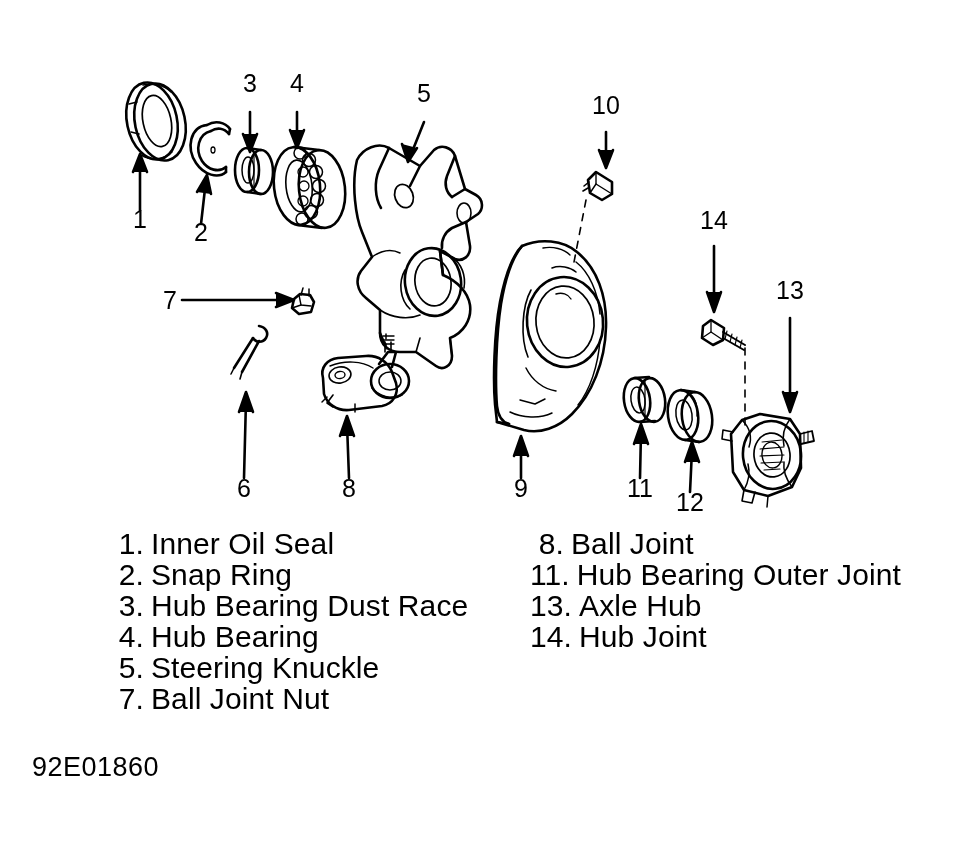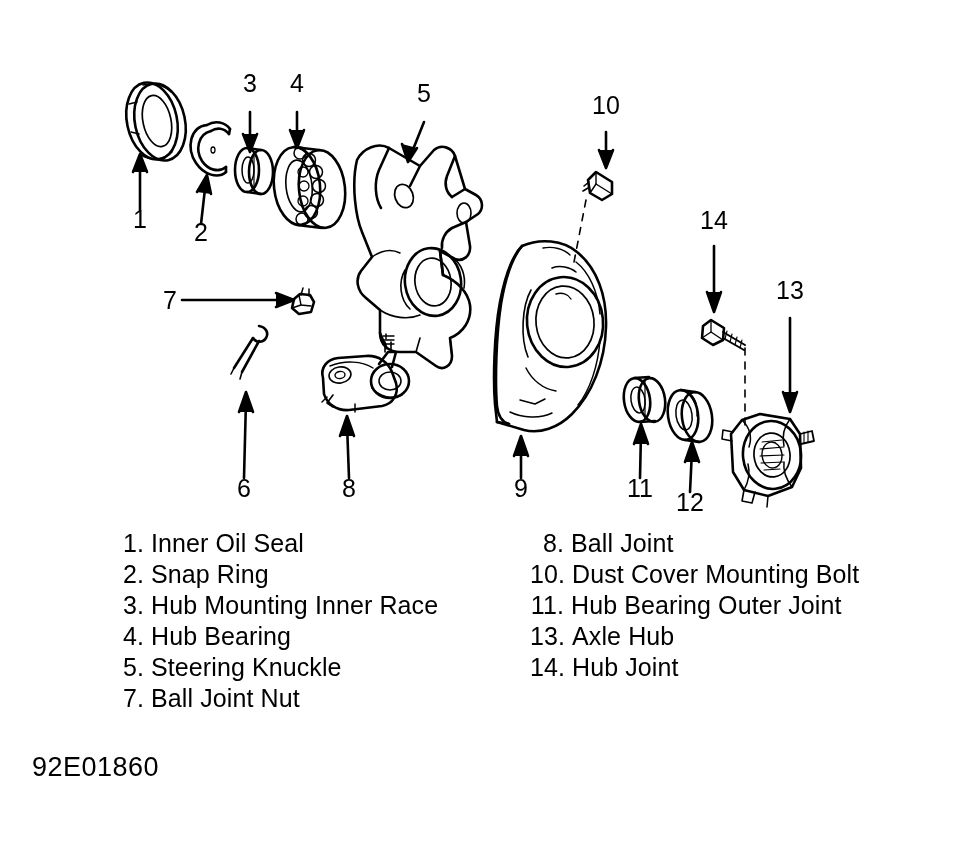--- a/index.html
+++ b/index.html
@@ -36,21 +36,21 @@
     flex-direction: row;
     gap: 0px;
   }
   .legend-col {
     display: flex;
     flex-direction: column;
   }
   .legend-col.col-left { width: 420px; }
   .legend-col.col-right { width: 420px; }
   .legend-item {
-    font-size: 25px;
+    font-size: 30px;
     line-height: 31px;
     letter-spacing: 0.1px;
     white-space: nowrap;
   }
   .legend-item .num {
     display: inline-block;
     min-width: 34px;
     text-align: right;
   }
   .legend-item .lbl {
@@ -345,40 +345,37 @@
 
   <div class="legend">
     <div class="legend-col col-left">
       <div class="legend-item">
         <span class="num">1.</span><span class="lbl">Inner Oil Seal</span>
       </div>
       <div class="legend-item">
         <span class="num">2.</span><span class="lbl">Snap Ring</span>
       </div>
       <div class="legend-item">
-        <span class="num">3.</span><span class="lbl">Hub Mounting Inner Race</span>
+        <span class="num">3.</span><span class="lbl">Hub Bearing Dust Race</span>
       </div>
       <div class="legend-item">
         <span class="num">4.</span><span class="lbl">Hub Bearing</span>
       </div>
       <div class="legend-item">
         <span class="num">5.</span><span class="lbl">Steering Knuckle</span>
       </div>
       <div class="legend-item">
         <span class="num">7.</span><span class="lbl">Ball Joint Nut</span>
       </div>
     </div>
     <div class="legend-col col-right">
       <div class="legend-item">
         <span class="num">8.</span><span class="lbl">Ball Joint</span>
       </div>
       <div class="legend-item">
-        <span class="num">10.</span><span class="lbl">Dust Cover Mounting Bolt</span>
-      </div>
-      <div class="legend-item">
         <span class="num">11.</span><span class="lbl">Hub Bearing Outer Joint</span>
       </div>
       <div class="legend-item">
         <span class="num">13.</span><span class="lbl">Axle Hub</span>
       </div>
       <div class="legend-item">
         <span class="num">14.</span><span class="lbl">Hub Joint</span>
       </div>
     </div>
   </div>

